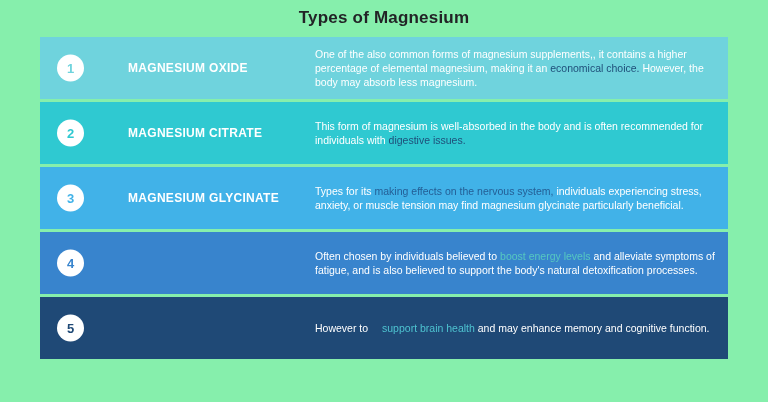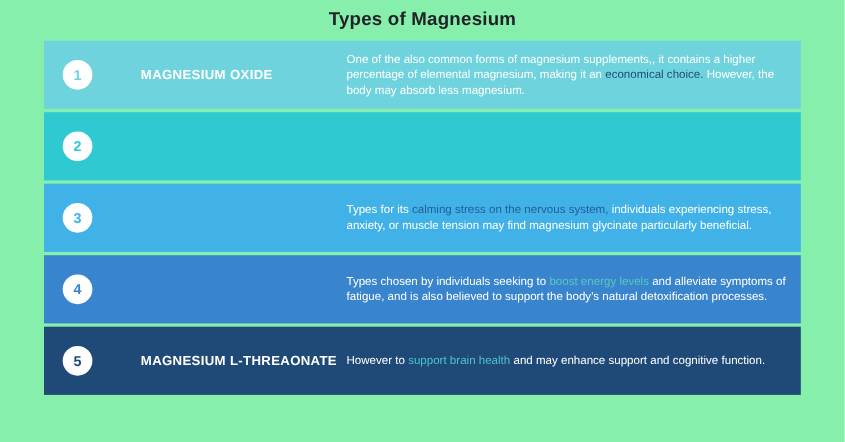--- a/index.html
+++ b/index.html
@@ -96,34 +96,36 @@
         <div class="circle" style="color: rgb(111, 211, 221);">
           <span>1</span>
         </div>
         <div class="type-name">MAGNESIUM OXIDE</div>
         <div class="desc"><span>One of the also common forms of magnesium supplements,, it contains a higher percentage of elemental magnesium, making it an </span><span class="hl" style="color: rgb(31, 78, 121); margin-top: 13px;">economical choice.</span><span> However, the body may absorb less magnesium.</span></div>
       </div>
       <div class="row" style="background: rgb(47, 201, 209);">
         <div class="circle" style="color: rgb(47, 201, 209);">
           <span>2</span>
         </div>
+        <div class="type-name">MAGNESIUM CITRATE</div>
+        <div class="desc"><span>This form of magnesium is well-absorbed in the body and is often recommended for individuals with </span><span class="hl" style="color: rgb(31, 78, 121);">digestive issues.</span></div>
       </div>
       <div class="row" style="background: rgb(65, 178, 232);">
         <div class="circle" style="color: rgb(65, 178, 232);">
           <span>3</span>
         </div>
-        <div class="desc"><span>Types for its </span><span class="hl" style="color: rgb(36, 94, 149);">calming stress on the nervous system,</span><span> individuals experiencing stress, anxiety, or muscle tension may find magnesium glycinate particularly beneficial.</span></div>
+        <div class="type-name">MAGNESIUM GLYCINATE</div>
+        <div class="desc"><span>Types for its </span><span class="hl" style="color: rgb(36, 94, 149);">making effects on the nervous system,</span><span> individuals experiencing stress, anxiety, or muscle tension may find magnesium glycinate particularly beneficial.</span></div>
       </div>
       <div class="row" style="background: rgb(56, 132, 205);">
         <div class="circle" style="color: rgb(56, 132, 205);">
           <span>4</span>
         </div>
-        <div class="desc"><span>Types chosen by individuals seeking to </span><span class="hl" style="color: rgb(86, 200, 192); margin-top: 40px;">boost energy levels</span><span> and alleviate symptoms of fatigue, and is also believed to support the body's natural detoxification processes.</span></div>
+        <div class="desc"><span>Often chosen by individuals believed to </span><span class="hl" style="color: rgb(86, 200, 192); margin-top: 40px;">boost energy levels</span><span> and alleviate symptoms of fatigue, and is also believed to support the body's natural detoxification processes.</span></div>
       </div>
       <div class="row" style="background: rgb(31, 73, 118);">
         <div class="circle" style="color: rgb(31, 73, 118);">
           <span>5</span>
         </div>
-        <div class="type-name">MAGNESIUM L-THREAONATE</div>
-        <div class="desc"><span>However to </span><span class="hl" style="color: rgb(78, 195, 208);">support brain health</span><span> and may enhance support and cognitive function.</span></div>
+        <div class="desc"><span>However to </span><span class="hl" style="color: rgb(78, 195, 208); margin-left: 11px;">support brain health</span><span> and may enhance memory and cognitive function.</span></div>
       </div>
     </div>
 </div>
 
 </body></html>

